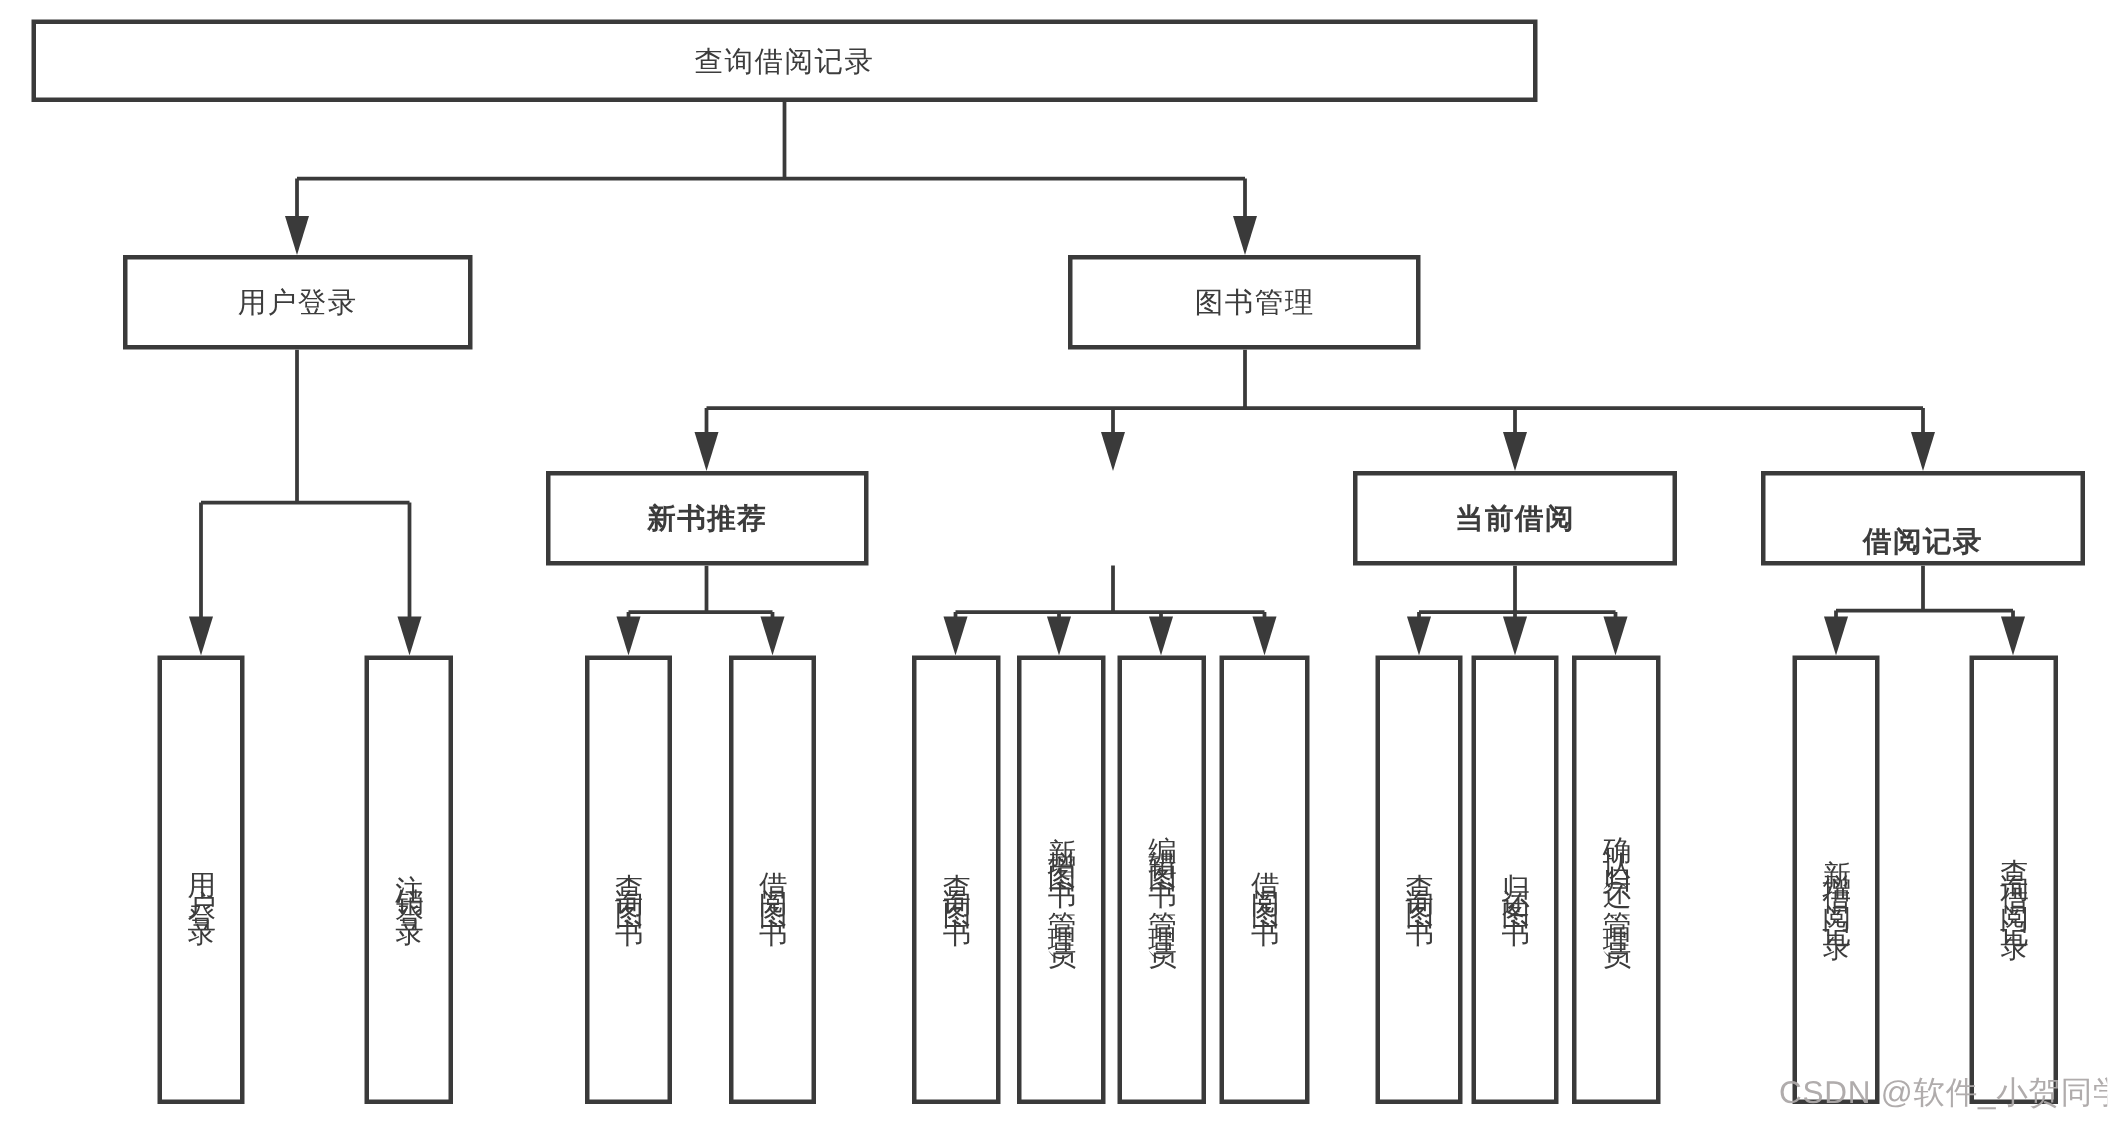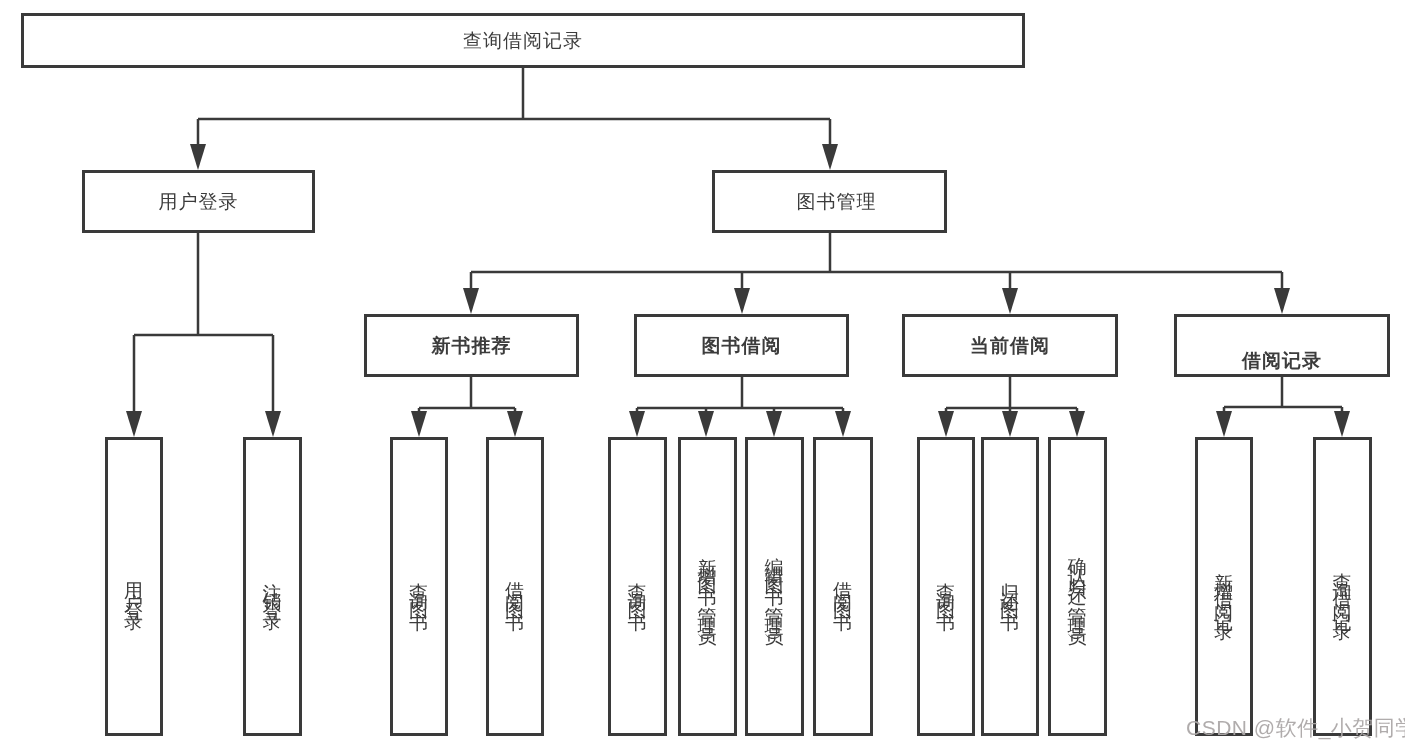--- a/index.html
+++ b/index.html
@@ -127,23 +127,20 @@
   <div class="box l2-a">
     <span class="hlabel">用户登录</span>
   </div>
   <div class="box l2-b">
     <span class="hlabel">图书管理</span>
   </div>
 
   <div class="box l3 l3-a">
     <span class="hlabel">新书推荐</span>
   </div>
-  <div class="box l3 l3-b">
-    <span class="hlabel">图书借阅</span>
-  </div>
   <div class="box l3 l3-c">
     <span class="hlabel">当前借阅</span>
   </div>
   <div class="box l3 l3-d">
     <span class="hlabel">借阅记录</span>
   </div>
 
   <div class="box leaf leaf-u1">
     <span class="vlabel">用户登录</span>
   </div>

